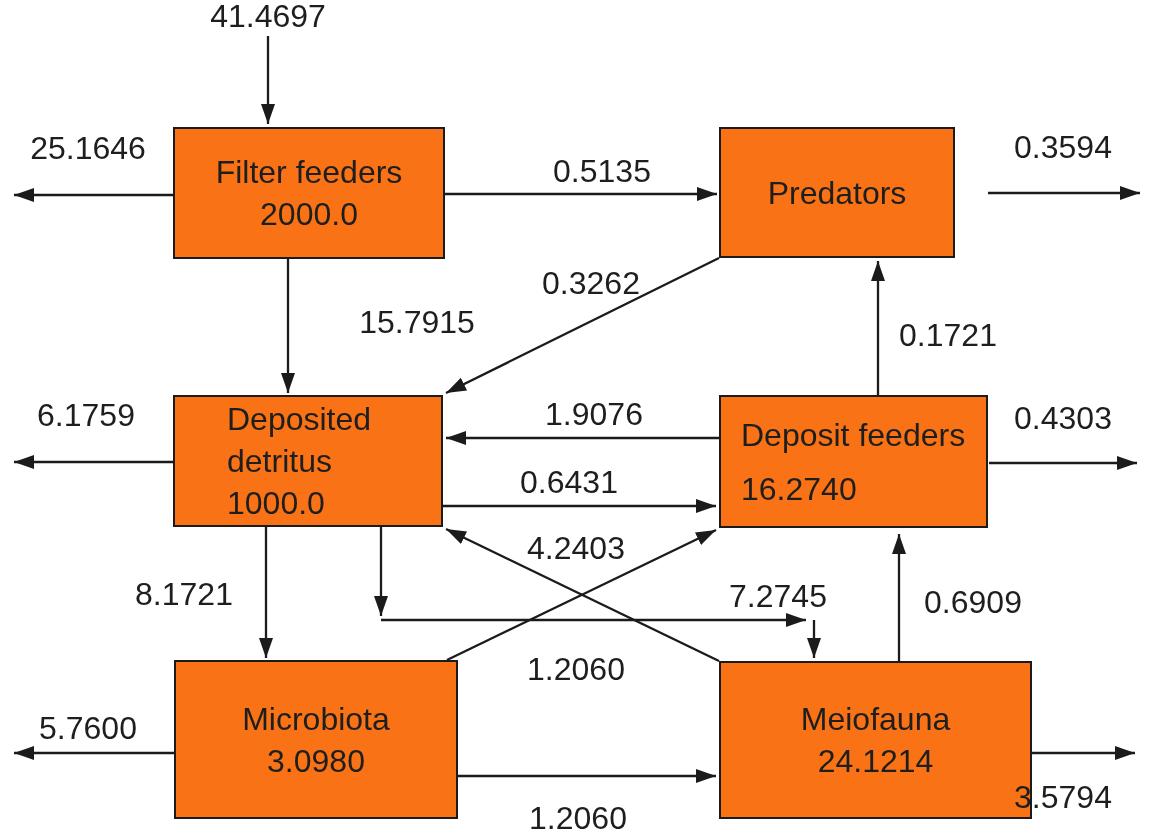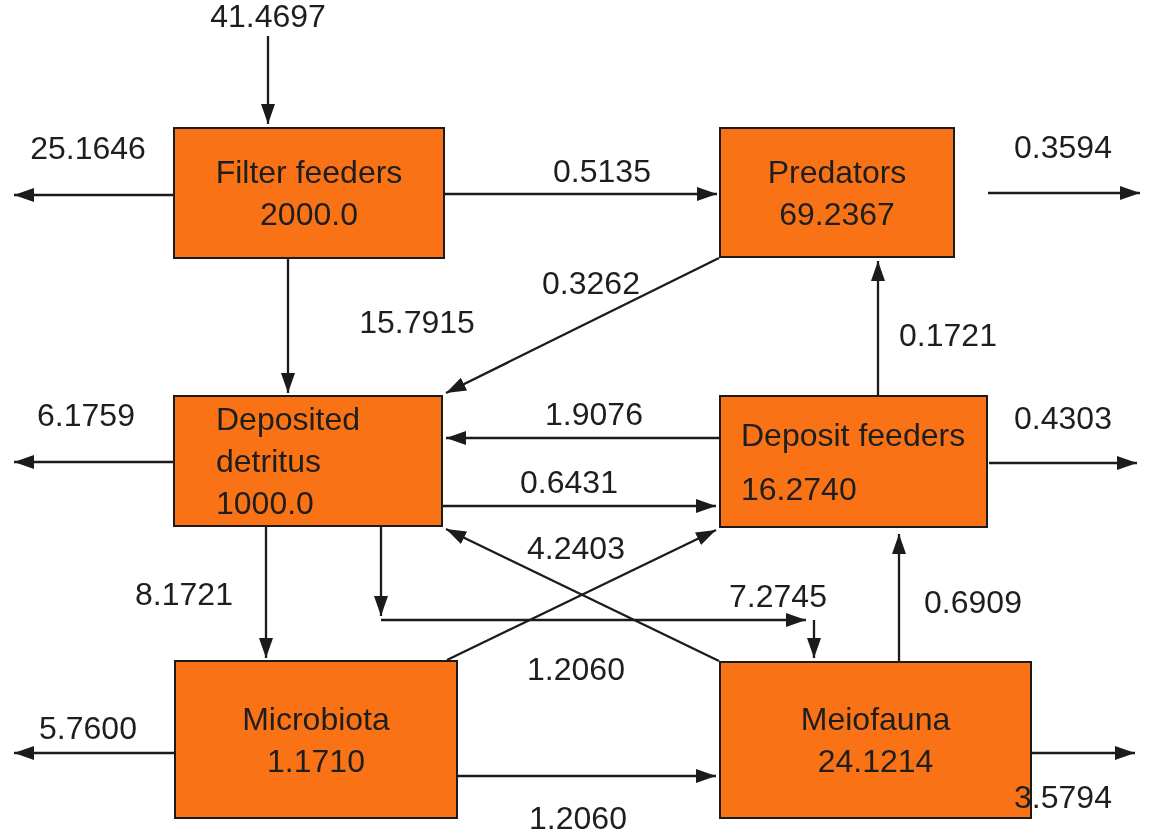--- a/index.html
+++ b/index.html
@@ -66,37 +66,36 @@
     <line x1="990" y1="753" x2="1135" y2="753" marker-end="url(#ah)"></line>
   </svg>
 
   <div class="node centered" style="left:173px;top:127px;width:272px;height:132px;">
     <div>Filter feeders</div>
     <div>2000.0</div>
   </div>
 
   <div class="node centered" style="left:719px;top:127px;width:236px;height:131px;">
     <div>Predators</div>
-    <div>69.2367</div>
   </div>
 
-  <div class="node leftalign" style="left:173px;top:395px;width:270px;height:132px;padding-left:41px;">
+  <div class="node leftalign" style="left:173px;top:395px;width:270px;height:132px;padding-left:52px;">
     <div>Deposited</div>
     <div>detritus</div>
     <div>1000.0</div>
   </div>
 
   <div class="node leftalign" style="left:719px;top:395px;width:269px;height:133px;padding-left:20px;gap:12px;">
     <div>Deposit feeders</div>
     <div>16.2740</div>
   </div>
 
   <div class="node centered" style="left:174px;top:660px;width:284px;height:159px;">
     <div>Microbiota</div>
-    <div>1.1710</div>
+    <div>3.0980</div>
   </div>
 
   <div class="node centered" style="left:719px;top:661px;width:313px;height:158px;">
     <div>Meiofauna</div>
     <div>24.1214</div>
   </div>
 
   <div class="flow-label" style="left:268px;top:16px;">41.4697</div>
   <div class="flow-label" style="left:88px;top:148px;">25.1646</div>
   <div class="flow-label" style="left:602px;top:171px;">0.5135</div>

